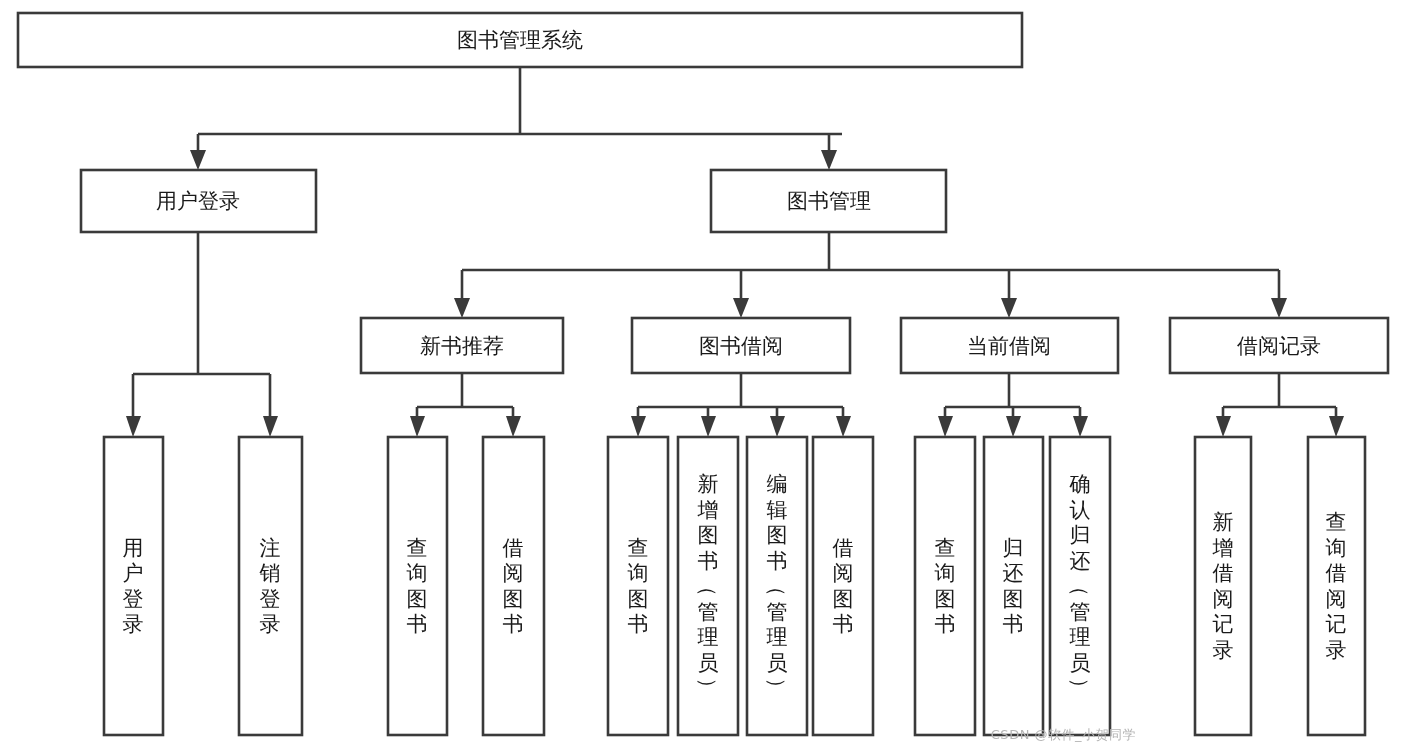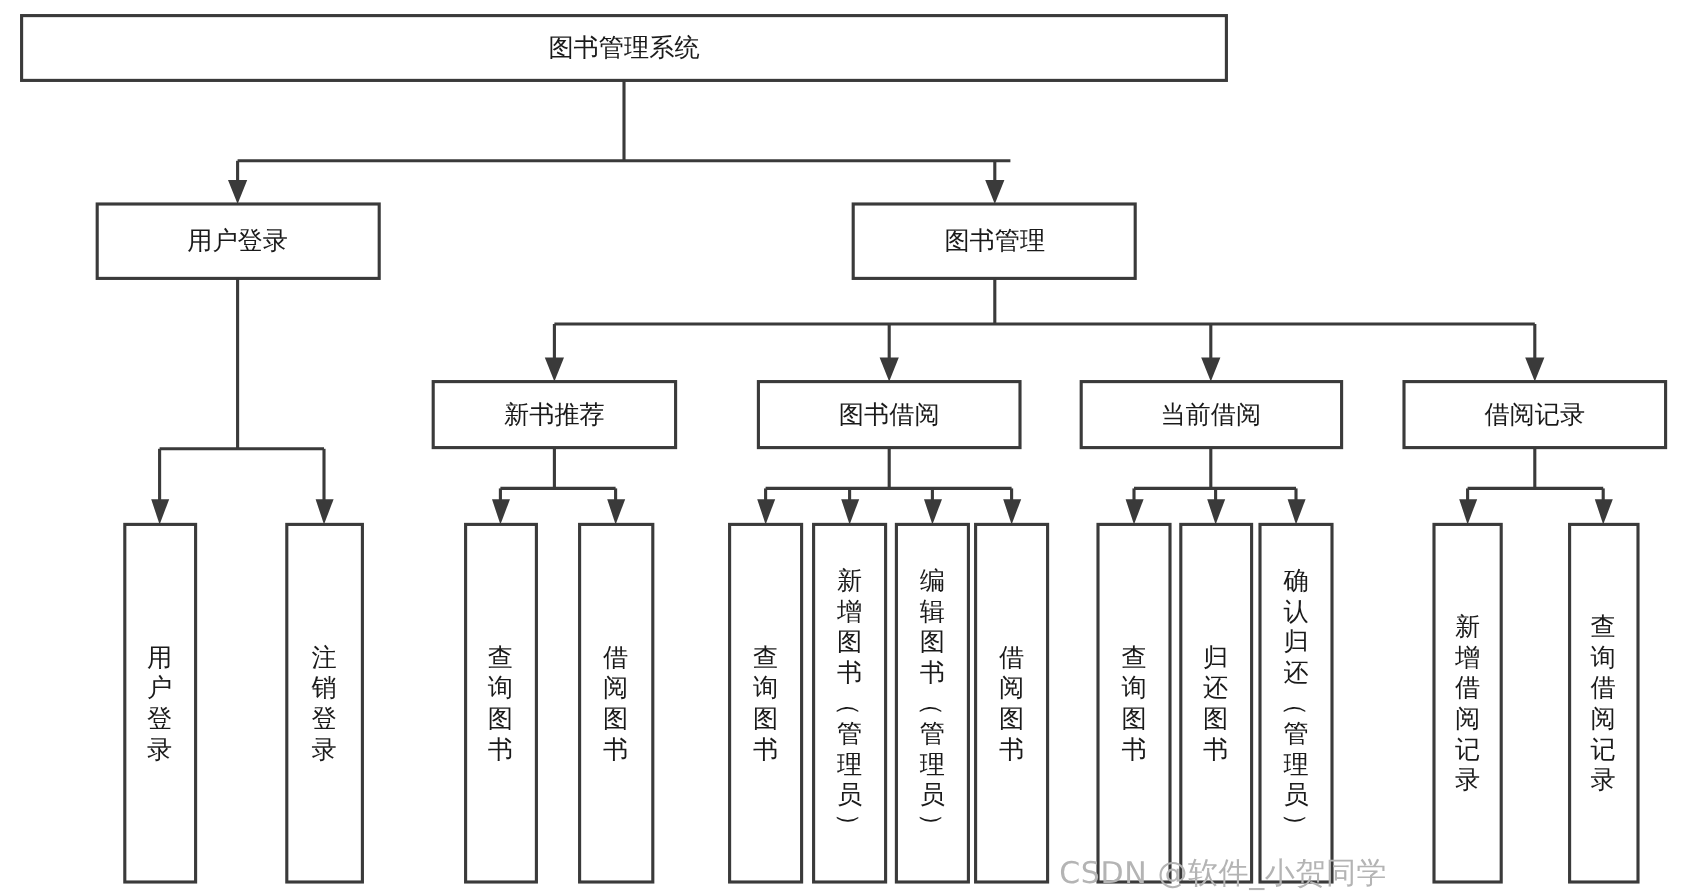--- a/index.html
+++ b/index.html
@@ -11,21 +11,20 @@
     width: 1405px;
     height: 747px;
     font-family: "DejaVu Sans", "Liberation Sans", sans-serif;
     overflow: hidden;
   }
   #diagram-root {
     position: relative;
     width: 1144px;
     height: 747px;
     background: #ffffff;
-    padding-left: 20px;
   }
   svg#tree-svg {
     position: absolute;
     left: 0;
     top: 0;
     width: 1405px;
     height: 747px;
     display: block;
   }
   .node-box {
@@ -54,21 +53,21 @@
     font-family: "DejaVu Sans", "Liberation Sans", sans-serif;
     font-size: 21px;
     fill: #1a1a1a;
     text-anchor: middle;
   }
   .watermark {
     position: absolute;
     right: 8px;
     bottom: 3px;
     font-family: "DejaVu Sans", "Liberation Sans", sans-serif;
-    font-size: 25px;
+    font-size: 13px;
     color: #b4b4b4;
     white-space: nowrap;
     letter-spacing: 0.5px;
     pointer-events: none;
   }
 </style>
 </head>
 <body>
 
 <div id="diagram-root">

